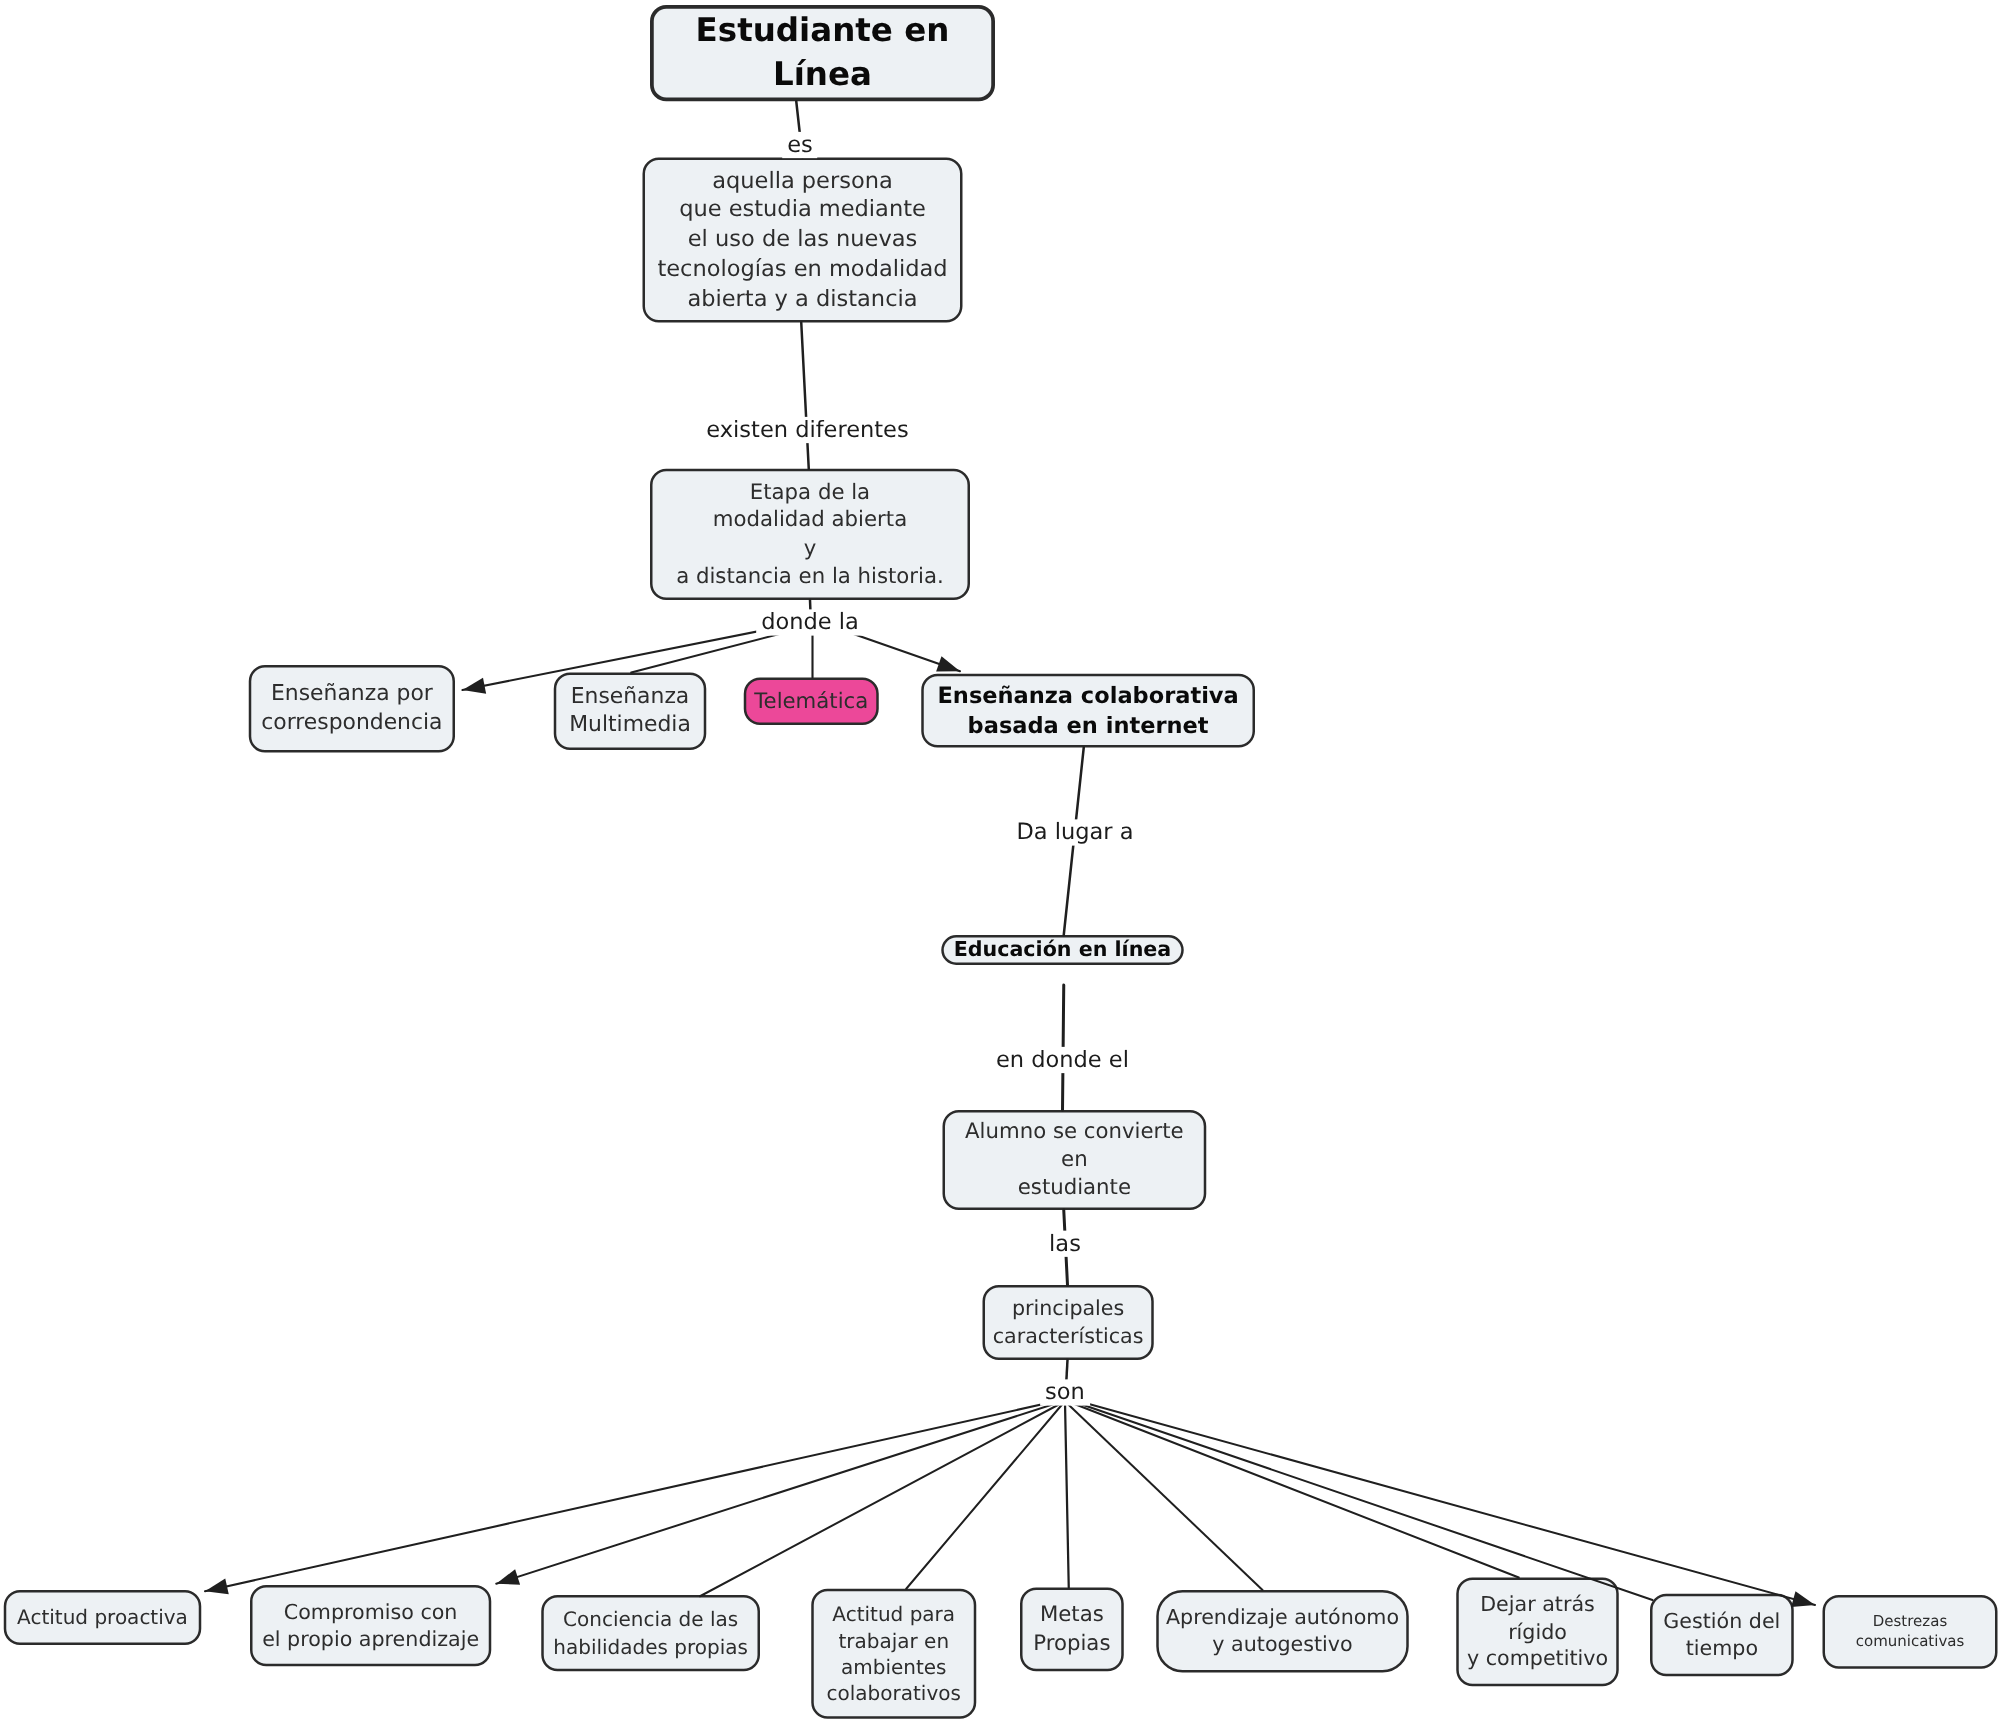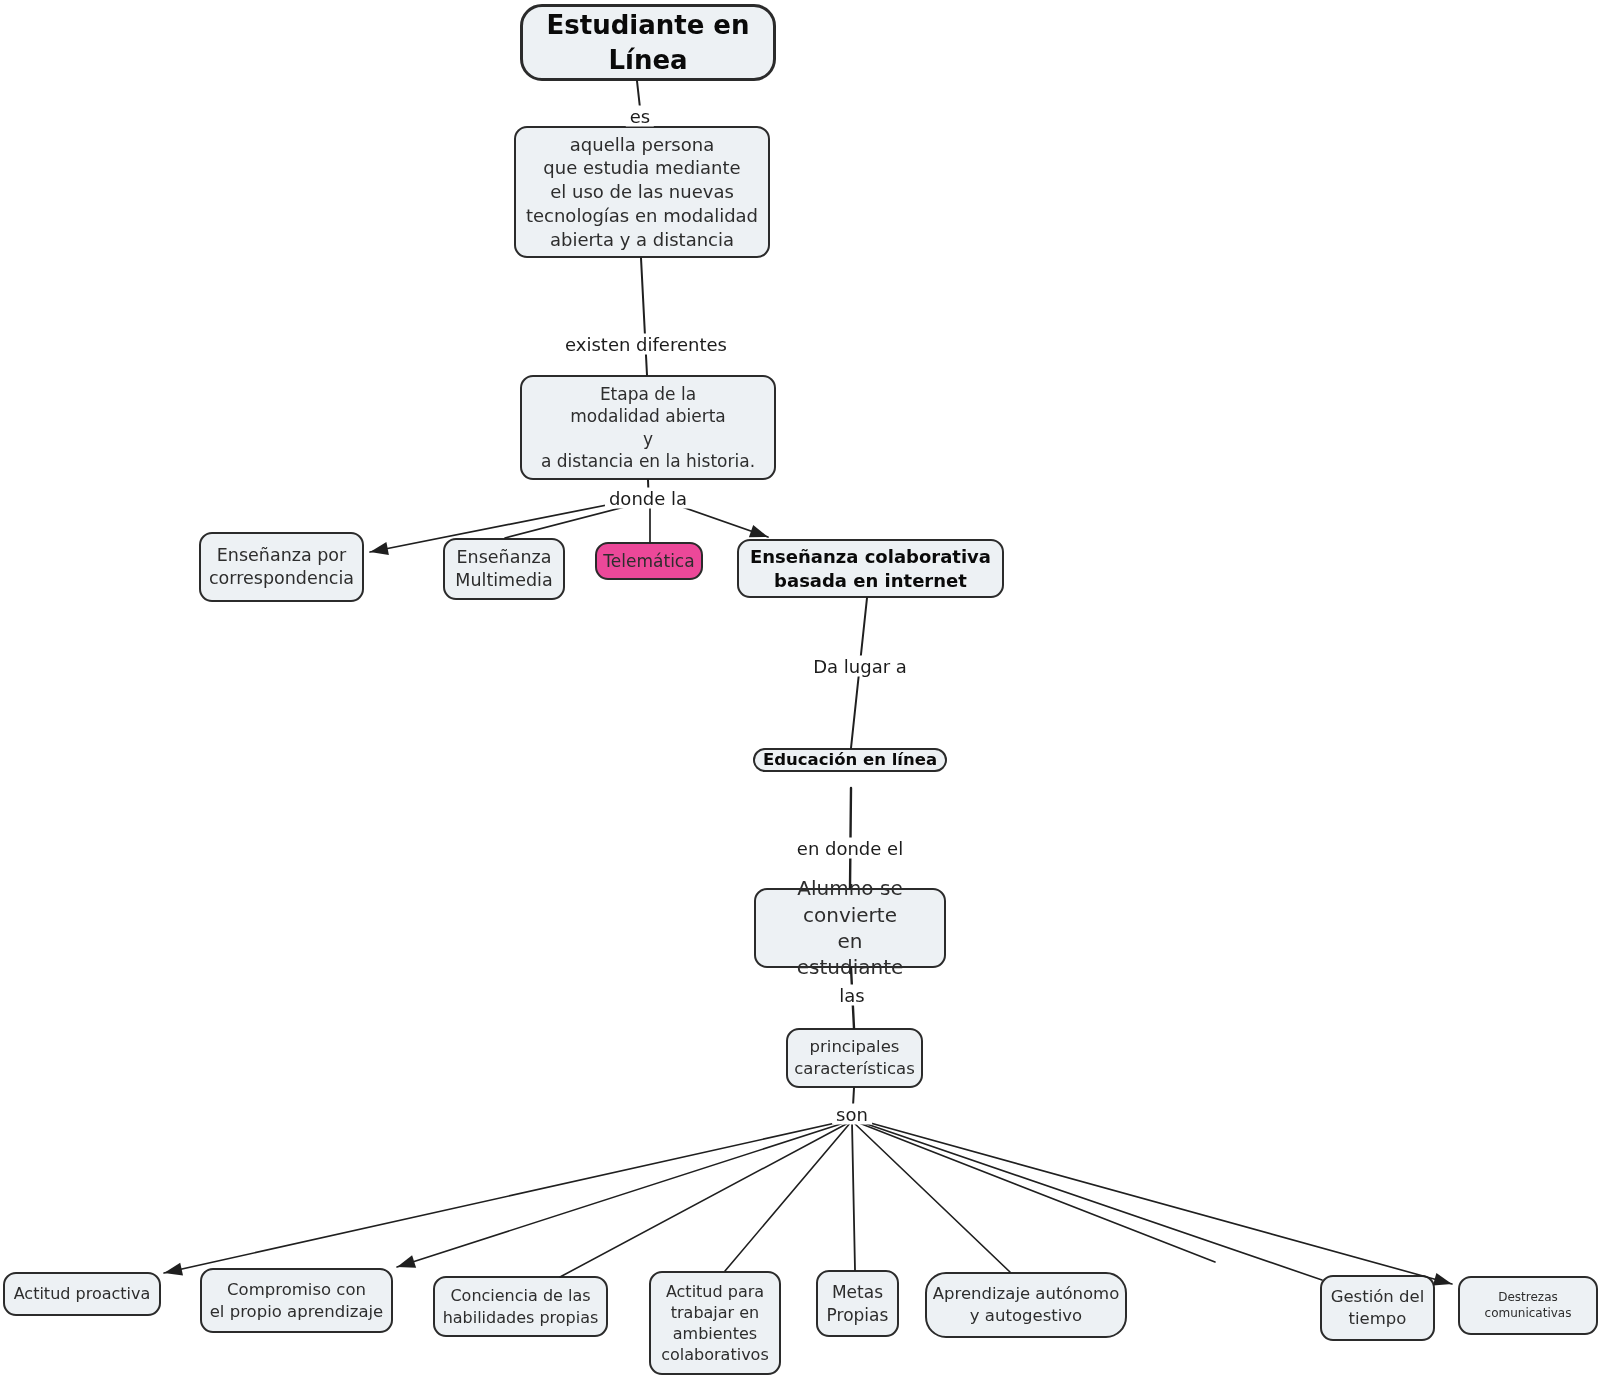--- a/index.html
+++ b/index.html
@@ -50,57 +50,60 @@
       <polygon points="397.0,1267.0 412.1,1255.3 416.1,1267.7" fill="#1f1f1f"></polygon>
       <line x1="850" y1="1122" x2="560" y2="1277" stroke="#1f1f1f" stroke-width="1.6"></line>
       <line x1="851" y1="1122" x2="725" y2="1271" stroke="#1f1f1f" stroke-width="1.6"></line>
       <line x1="852" y1="1122" x2="855" y2="1270" stroke="#1f1f1f" stroke-width="1.8"></line>
       <line x1="853" y1="1122" x2="1010" y2="1272" stroke="#1f1f1f" stroke-width="1.6"></line>
       <line x1="854" y1="1121" x2="1215" y2="1262" stroke="#1f1f1f" stroke-width="1.6"></line>
       <line x1="855" y1="1120" x2="1322" y2="1280" stroke="#1f1f1f" stroke-width="1.6"></line>
       <line x1="856" y1="1119" x2="1452" y2="1284" stroke="#1f1f1f" stroke-width="1.6"></line>
       <polygon points="1452.0,1284.0 1432.9,1285.5 1436.4,1272.9" fill="#1f1f1f"></polygon>
     </svg>
-<div class="node bold" style="left: 520px; top: 4px; width: 256px; height: 77px; font-size: 26px; border-width: 3px; background: rgb(237, 241, 244); border-color: rgb(43, 43, 43); border-radius: 22px;">Estudiante en
+<div class="node bold" style="left: 520px; top: 4px; width: 276px; height: 77px; font-size: 26px; border-width: 3px; background: rgb(237, 241, 244); border-color: rgb(43, 43, 43);">Estudiante en
 Línea</div>
     <div class="node" style="left: 514px; top: 126px; width: 256px; height: 132px; font-size: 18px; border-width: 2px; background: rgb(237, 241, 244); border-color: rgb(43, 43, 43);">aquella persona
 que estudia mediante
 el uso de las nuevas
 tecnologías en modalidad
 abierta y a distancia</div>
     <div class="node" style="left: 520px; top: 375px; width: 256px; height: 105px; font-size: 17px; border-width: 2px; background: rgb(237, 241, 244); border-color: rgb(43, 43, 43);">Etapa de la
 modalidad abierta
 y
 a distancia en la historia.</div>
     <div class="node" style="left: 199px; top: 532px; width: 165px; height: 70px; font-size: 17.5px; border-width: 2px; background: rgb(237, 241, 244); border-color: rgb(43, 43, 43);">Enseñanza por
 correspondencia</div>
     <div class="node" style="left: 443px; top: 538px; width: 122px; height: 62px; font-size: 17.5px; border-width: 2px; background: rgb(237, 241, 244); border-color: rgb(43, 43, 43);">Enseñanza
 Multimedia</div>
     <div class="node" style="left: 595px; top: 542px; width: 108px; height: 38px; font-size: 17px; border-width: 2px; background: #ec4899; border-color: rgb(43, 43, 43);">Telemática</div>
     <div class="node bold" style="left: 737px; top: 539px; width: 267px; height: 59px; font-size: 18px; border-width: 2.5px; background: rgb(237, 241, 244); border-color: rgb(43, 43, 43);">Enseñanza colaborativa
 basada en internet</div>
     <div class="node bold" style="left: 753px; top: 748px; width: 194px; height: 24px; font-size: 16.5px; border-width: 2.5px; background: rgb(237, 241, 244); border-color: rgb(43, 43, 43);">Educación en línea</div>
-    <div class="node" style="left: 754px; top: 888px; width: 192px; height: 80px; font-size: 20px; border-width: 2.5px; background: rgb(237, 241, 244); border-color: rgb(43, 43, 43);">Alumno se convierte
+    <div class="node" style="left: 754px; top: 888px; width: 211px; height: 80px; font-size: 17px; border-width: 2.5px; background: rgb(237, 241, 244); border-color: rgb(43, 43, 43);">Alumno se convierte
 en
 estudiante</div>
     <div class="node" style="left: 786px; top: 1028px; width: 137px; height: 60px; font-size: 16.5px; border-width: 2px; background: rgb(237, 241, 244); border-color: rgb(43, 43, 43);">principales
 características</div>
     <div class="node" style="left: 3px; top: 1272px; width: 158px; height: 44px; font-size: 16px; border-width: 2px; background: rgb(237, 241, 244); border-color: rgb(43, 43, 43);">Actitud proactiva</div>
     <div class="node" style="left: 200px; top: 1268px; width: 193px; height: 65px; font-size: 16.5px; border-width: 2px; background: rgb(237, 241, 244); border-color: rgb(43, 43, 43);">Compromiso con
 el propio aprendizaje</div>
     <div class="node" style="left: 433px; top: 1276px; width: 175px; height: 61px; font-size: 16px; border-width: 2px; background: rgb(237, 241, 244); border-color: rgb(43, 43, 43);">Conciencia de las
 habilidades propias</div>
     <div class="node" style="left: 649px; top: 1271px; width: 132px; height: 104px; font-size: 16px; border-width: 2px; background: rgb(237, 241, 244); border-color: rgb(43, 43, 43);">Actitud para
 trabajar en
 ambientes
 colaborativos</div>
     <div class="node" style="left: 816px; top: 1270px; width: 83px; height: 67px; font-size: 17px; border-width: 2px; background: rgb(237, 241, 244); border-color: rgb(43, 43, 43);">Metas
 Propias</div>
     <div class="node" style="left: 925px; top: 1272px; width: 202px; height: 66px; font-size: 16.5px; border-width: 2px; background: rgb(237, 241, 244); border-color: rgb(43, 43, 43); border-radius: 21px;">Aprendizaje autónomo
 y autogestivo</div>
+    <div class="node" style="left: 1165px; top: 1262px; width: 130px; height: 87px; font-size: 16.5px; border-width: 2px; background: rgb(237, 241, 244); border-color: rgb(43, 43, 43);">Dejar atrás
+rígido
+y competitivo</div>
     <div class="node" style="left: 1320px; top: 1275px; width: 115px; height: 66px; font-size: 16.5px; border-width: 2px; background: rgb(237, 241, 244); border-color: rgb(43, 43, 43);">Gestión del
 tiempo</div>
     <div class="node" style="left: 1458px; top: 1276px; width: 140px; height: 59px; font-size: 12px; border-width: 2px; background: rgb(237, 241, 244); border-color: rgb(43, 43, 43);">Destrezas
 comunicativas</div>
     <span class="edge-label" style="left: 640px; top: 116px;">es</span>
     <span class="edge-label" style="left: 646px; top: 344px;">existen diferentes</span>
     <span class="edge-label" style="left: 648px; top: 498px;">donde la</span>
     <span class="edge-label" style="left: 860px; top: 666px;">Da lugar a</span>
     <span class="edge-label" style="left: 850px; top: 848px;">en donde el</span>
     <span class="edge-label" style="left: 852px; top: 995px;">las</span>

